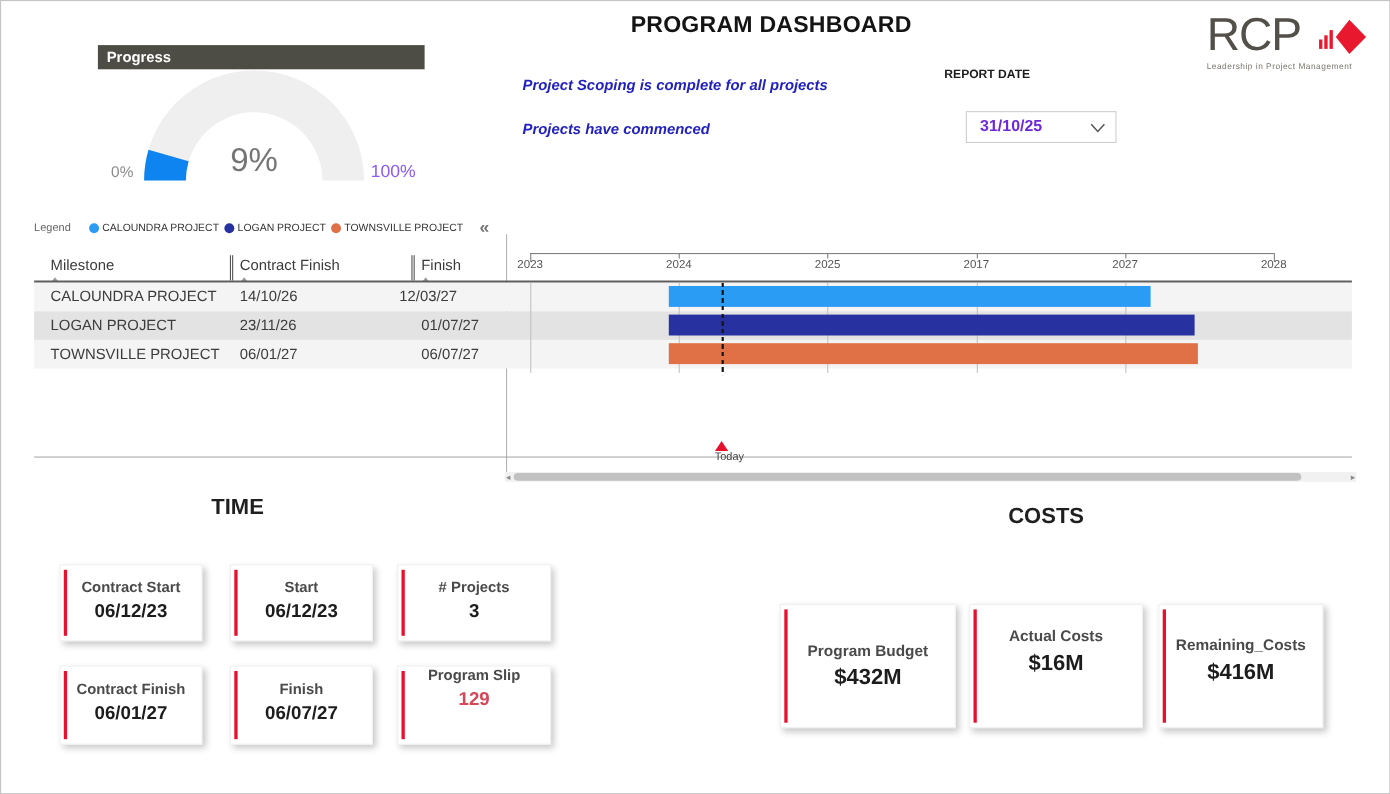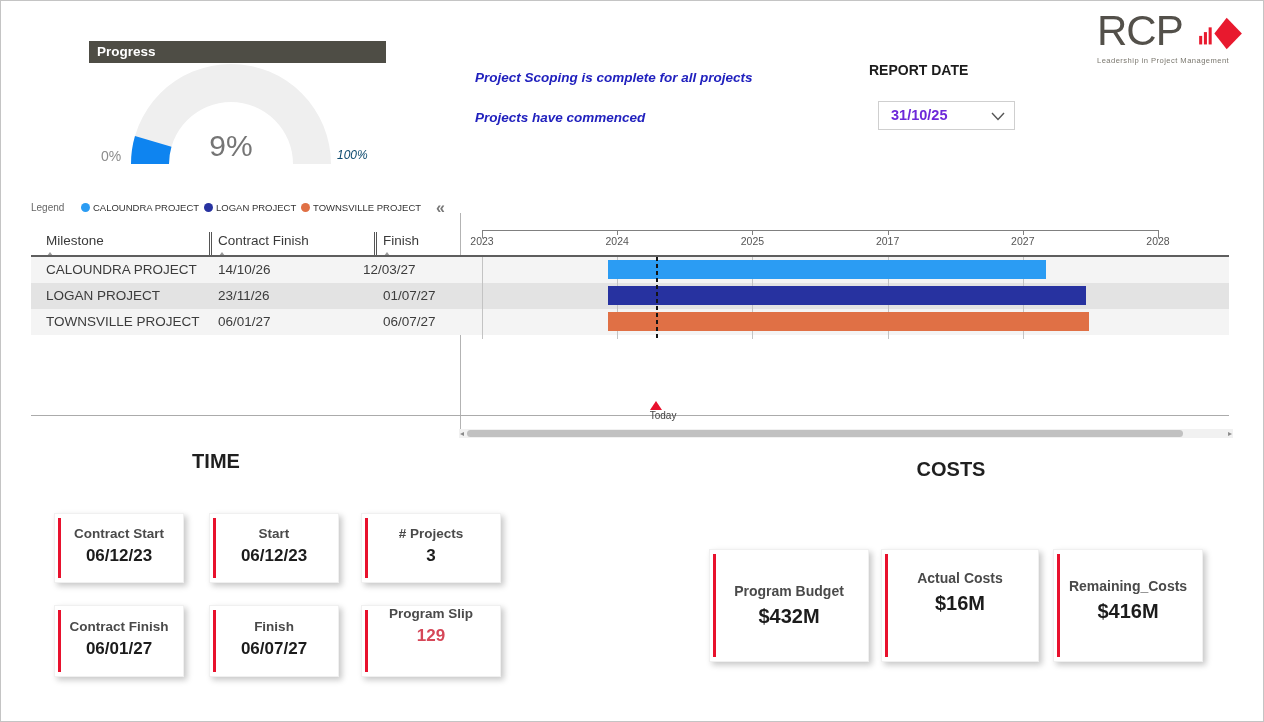--- a/index.html
+++ b/index.html
@@ -3,37 +3,37 @@
 <meta charset="utf-8">
 <style>
   html,body{margin:0;padding:0;background:#e9e9e9;}
   .page{position:relative;width:1264px;height:722px;background:#ffffff;border:1px solid #c4c4c4;
         font-family:"Liberation Sans",sans-serif;overflow:hidden;box-sizing:border-box;}
   .abs{position:absolute;}
 
   
   .main-title{left:460px;top:10px;width:480px;text-align:center;font-size:21px;font-weight:800;color:#141414;letter-spacing:.2px;}
   .note{left:474px;width:330px;font-size:13.5px;font-weight:bold;font-style:italic;color:#2121be;}
-  .report-label{left:868px;top:61px;width:137px;font-size:14px;font-weight:bold;color:#1c1c1c;}
+  .report-label{left:828px;top:61px;width:137px;text-align:center;font-size:11px;font-weight:bold;color:#1c1c1c;}
   .dropdown{left:877px;top:100px;width:137px;height:29px;border:1px solid #cfcfcf;background:#fff;box-sizing:border-box;cursor:pointer;}
   .dropdown .val{position:absolute;left:12px;top:5px;font-size:14.5px;font-weight:bold;color:#6d28d9;}
   .dropdown svg{position:absolute;right:9px;top:10px;}
 
   
   .logo{left:1096px;top:8px;width:150px;height:60px;}
   .logo-text{position:absolute;left:0;top:0;font-size:42px;line-height:44px;font-weight:normal;color:#53504a;letter-spacing:-1px;}
   .logo-mark{position:absolute;left:102px;top:6px;}
   .logo-tag{position:absolute;left:0;top:47px;width:150px;font-size:7.6px;color:#7a776e;letter-spacing:.45px;white-space:nowrap;}
 
   
   .prog-header{left:88px;top:40px;width:297px;height:22px;line-height:22px;padding-left:8px;box-sizing:border-box;
                font-size:13.5px;font-weight:bold;color:#fff;}
   .gauge-value{left:160px;top:128px;width:140px;text-align:center;font-size:30px;color:#757575;}
   .gauge-min{left:100px;top:147px;font-size:14px;color:#8c8c8c;}
-  .gauge-max{left:336px;top:147px;font-size:12px;color:#0c4a6e;font-style:italic;}
+  .gauge-max{left:336px;top:147px;font-size:16px;color:#8b5cf6;}
 
   
   .gantt{left:30px;top:198px;width:1198px;height:242px;}
   .legend-label{left:0;top:3px;font-size:10px;color:#666;}
   .litem{top:1px;height:14px;display:flex;align-items:center;gap:3px;cursor:pointer;}
   .ldot{width:9px;height:9px;border-radius:50%;}
   .ltext{font-size:9.5px;color:#333;}
   .collapse{left:405px;top:0px;font-size:16px;font-weight:bold;color:#777;cursor:pointer;}
   .vdivider{left:429px;top:14px;width:1px;height:218px;background:#b3b3b3;}
   .colhead{top:34px;font-size:13.5px;color:#3a3a3a;cursor:pointer;}
@@ -57,20 +57,21 @@
   .klabel{font-weight:bold;color:#4a4a4a;font-size:13.5px;}
   .kvalue{font-weight:bold;color:#1c1c1c;font-size:17px;margin-top:5px;}
   .costs .klabel{font-size:14px;}
   .costs .kvalue{font-size:20px;margin-top:6px;}
 </style>
 </head>
 <body>
 
 <div class="page">
 
+  <div class="abs main-title">PROGRAM DASHBOARD</div>
   <div class="abs note" style="top:69px">Project Scoping is complete for all projects</div>
   <div class="abs note" style="top:109px">Projects have commenced</div>
   <div class="abs report-label">REPORT DATE</div>
   <div class="abs dropdown">
     <span class="val">31/10/25</span>
     <svg width="14" height="9" viewBox="0 0 14 9">
       <polyline points="1,1 7,7.5 13,1" fill="none" stroke="#555" stroke-width="1.4"></polyline>
     </svg>
   </div>
 

